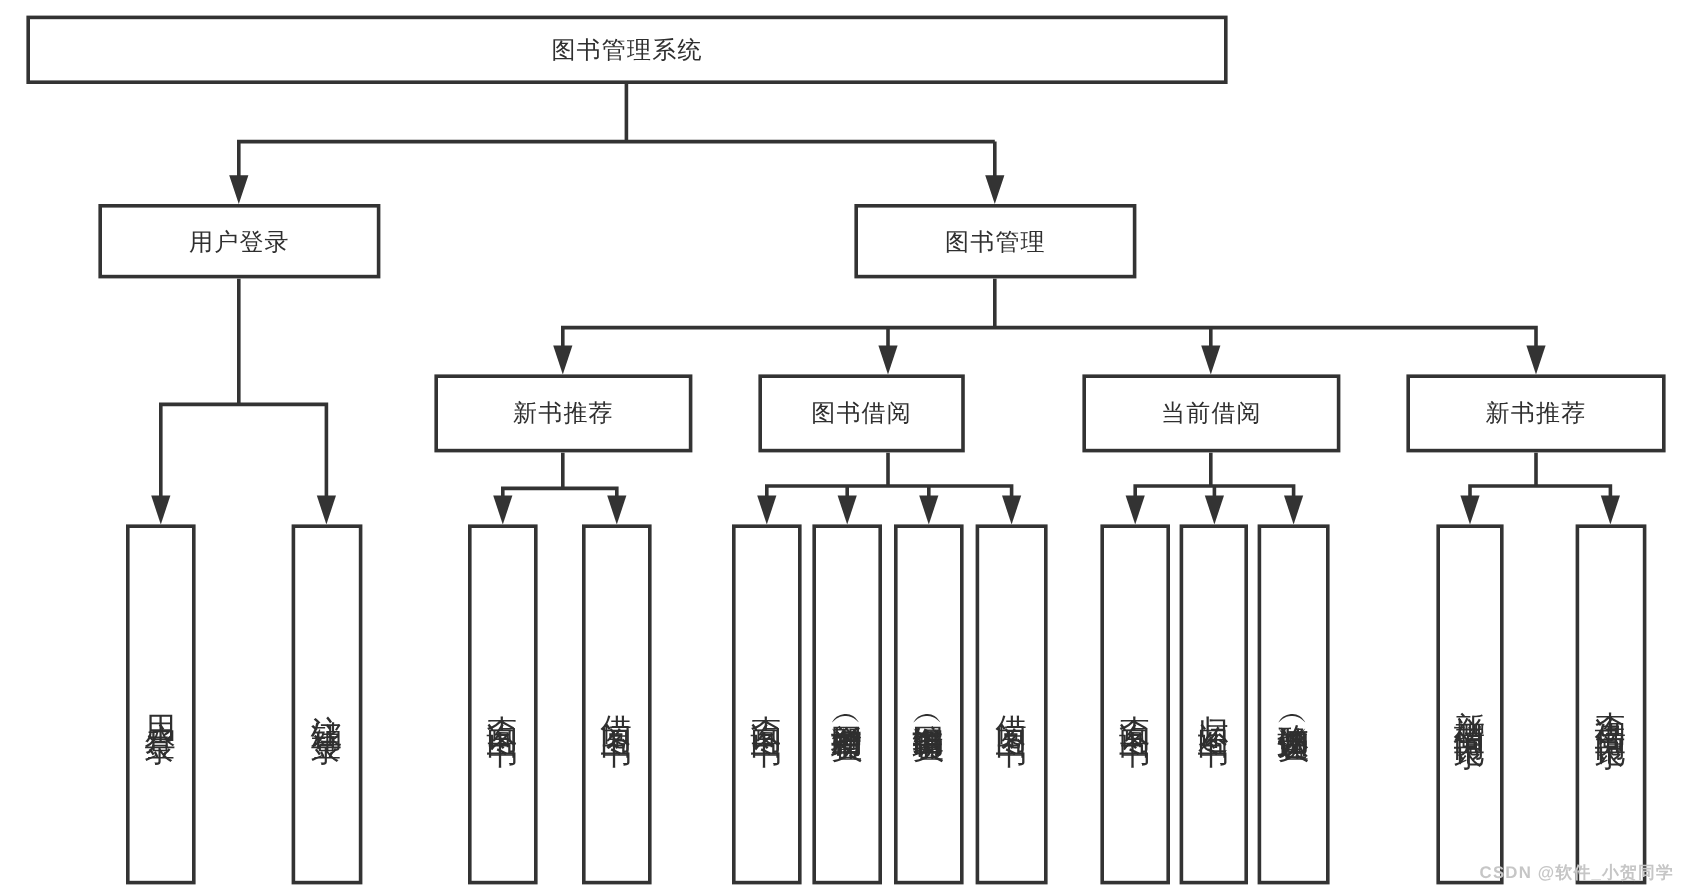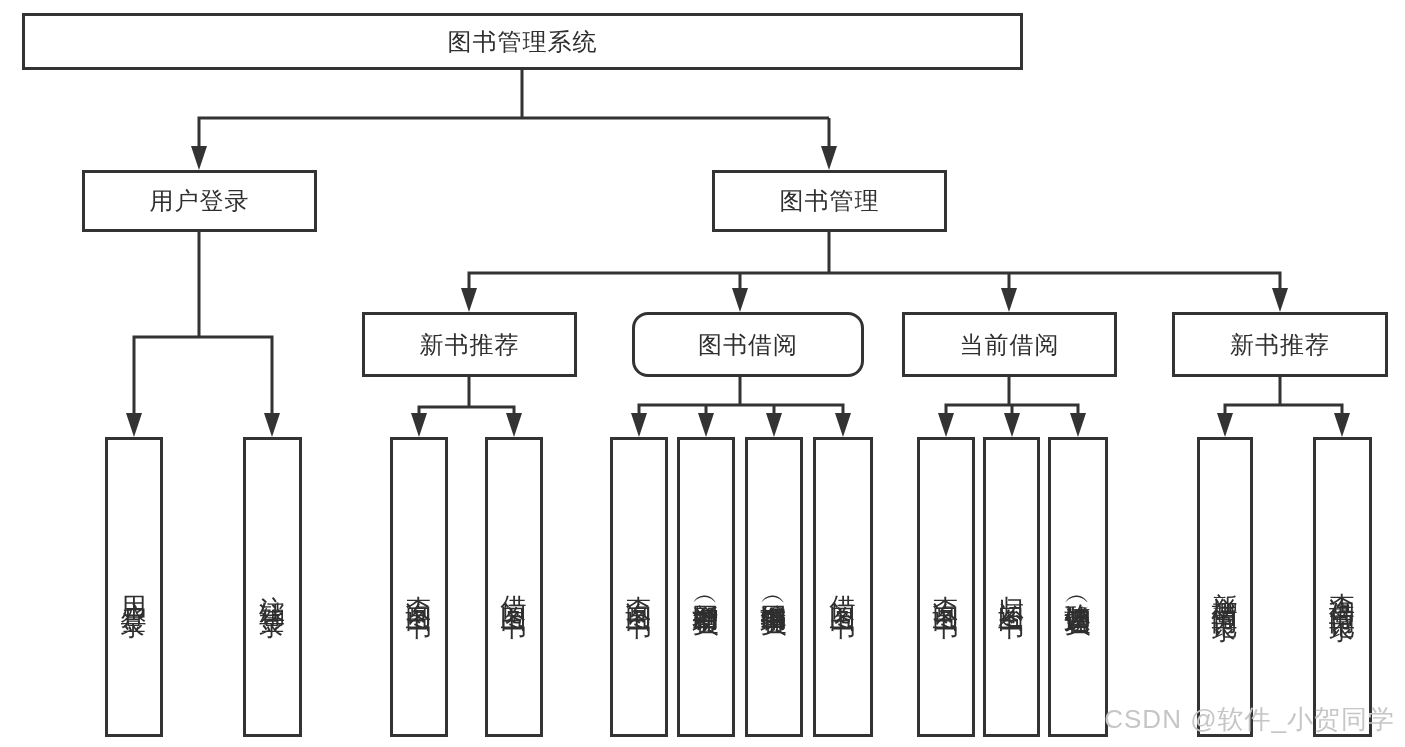--- a/index.html
+++ b/index.html
@@ -27,44 +27,45 @@
     position: absolute;
     box-sizing: border-box;
     border: 3px solid #333333;
     background: #ffffff;
     color: #2f2f2f;
     display: flex;
     align-items: center;
     justify-content: center;
   }
   .hbox {
-    font-size: 24px;
+    font-size: 20px;
     letter-spacing: 1px;
     white-space: nowrap;
   }
   .vbox {
     writing-mode: vertical-rl;
     text-orientation: mixed;
     font-size: 26px;
     line-height: 1;
     white-space: nowrap;
   }
   .ls-lg { letter-spacing: 6px; }
   .ls-md { letter-spacing: 5px; }
   .ls-sm { letter-spacing: 1px; }
   .watermark {
     position: absolute;
     right: 10px;
     bottom: 10px;
-    font-size: 26px;
+    font-size: 14px;
     color: #c6c6c6;
     letter-spacing: 1px;
     white-space: nowrap;
     z-index: 5;
     pointer-events: none;
+    font-weight: bold;
   }
 </style>
 </head>
 <body>
 
 <div class="canvas">
 
   <svg class="connectors" viewBox="0 0 1405 747" xmlns="http://www.w3.org/2000/svg">
     <g stroke="#333333" stroke-width="3" fill="none">
 
@@ -107,21 +108,21 @@
       <polygon points="1334,413 1350,413 1342,437"></polygon>
     </g>
   </svg>
 
   <div class="node hbox" style="left:22px; top:13px; width:1001px; height:57px;">图书管理系统</div>
 
   <div class="node hbox" style="left:82px; top:170px; width:235px; height:62px;">用户登录</div>
   <div class="node hbox" style="left:362px; top:312px; width:215px; height:65px;">新书推荐</div>
 
   <div class="node hbox" style="left:712px; top:170px; width:235px; height:62px;">图书管理</div>
-  <div class="node hbox" style="left:632px; top:312px; width:232px; height:65px;border-radius:16px;">图书借阅</div>
+  <div class="node hbox" style="left:632px; top:312px; width:172px; height:65px;">图书借阅</div>
   <div class="node hbox" style="left:902px; top:312px; width:215px; height:65px;">当前借阅</div>
   <div class="node hbox" style="left:1172px; top:312px; width:216px; height:65px;">新书推荐</div>
 
   <div class="node vbox ls-lg" style="left:105px; top:437px; width:58px; height:300px;">用户登录</div>
   <div class="node vbox ls-lg" style="left:243px; top:437px; width:59px; height:300px;">注销登录</div>
 
   <div class="node vbox ls-lg" style="left:390px; top:437px; width:58px; height:300px;">查询图书</div>
   <div class="node vbox ls-lg" style="left:485px; top:437px; width:58px; height:300px;">借阅图书</div>
 
   <div class="node vbox ls-lg" style="left:610px; top:437px; width:58px; height:300px;">查询图书</div>

